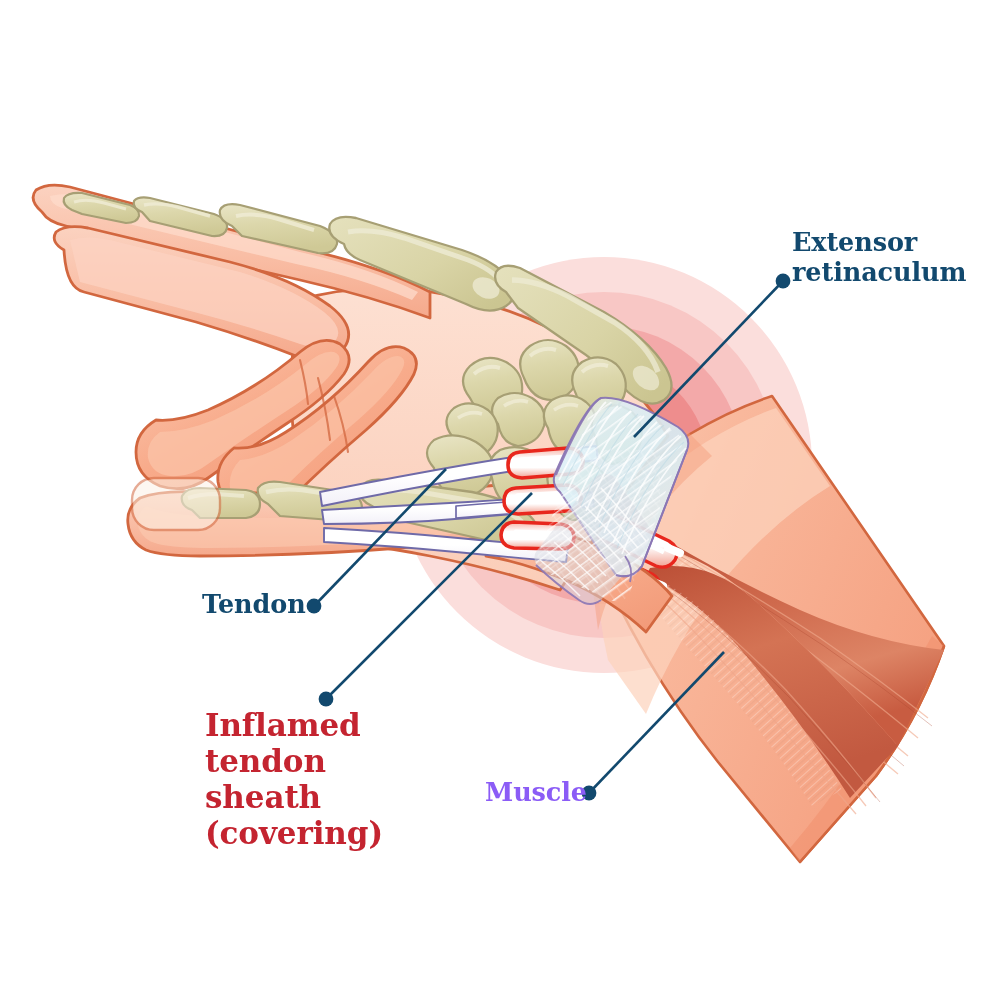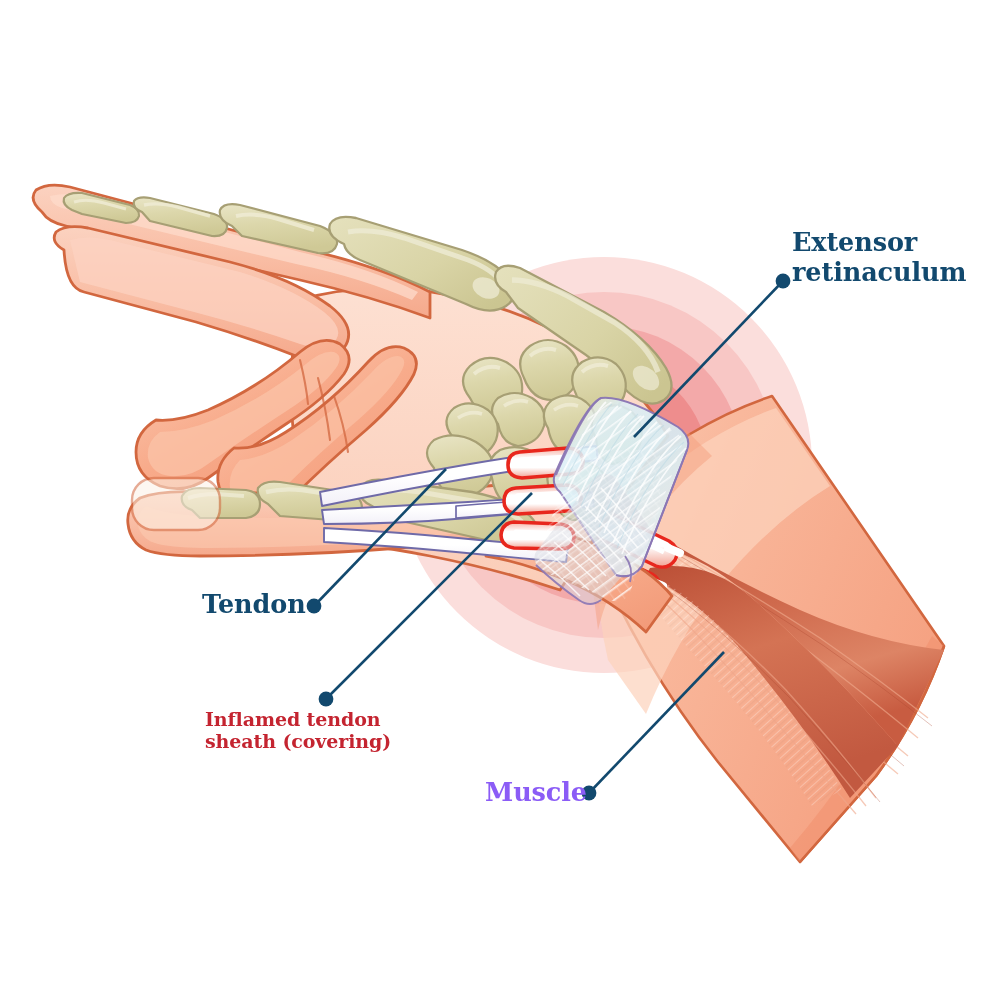--- a/index.html
+++ b/index.html
@@ -45,21 +45,21 @@
     top: 590px;
     width: 120px;
     font-size: 25.5px;
     color: #12496e;
     text-align: left;
   }
   #lbl-sheath {
     left: 205px;
     top: 708px;
     width: 250px;
-    font-size: 19px;
+    font-size: 31px;
     color: #c42430;
     text-align: left;
   }
   #lbl-muscle {
     left: 485px;
     top: 778px;
     width: 120px;
     font-size: 25.5px;
     color: #8b5cf6;
     text-align: left;

